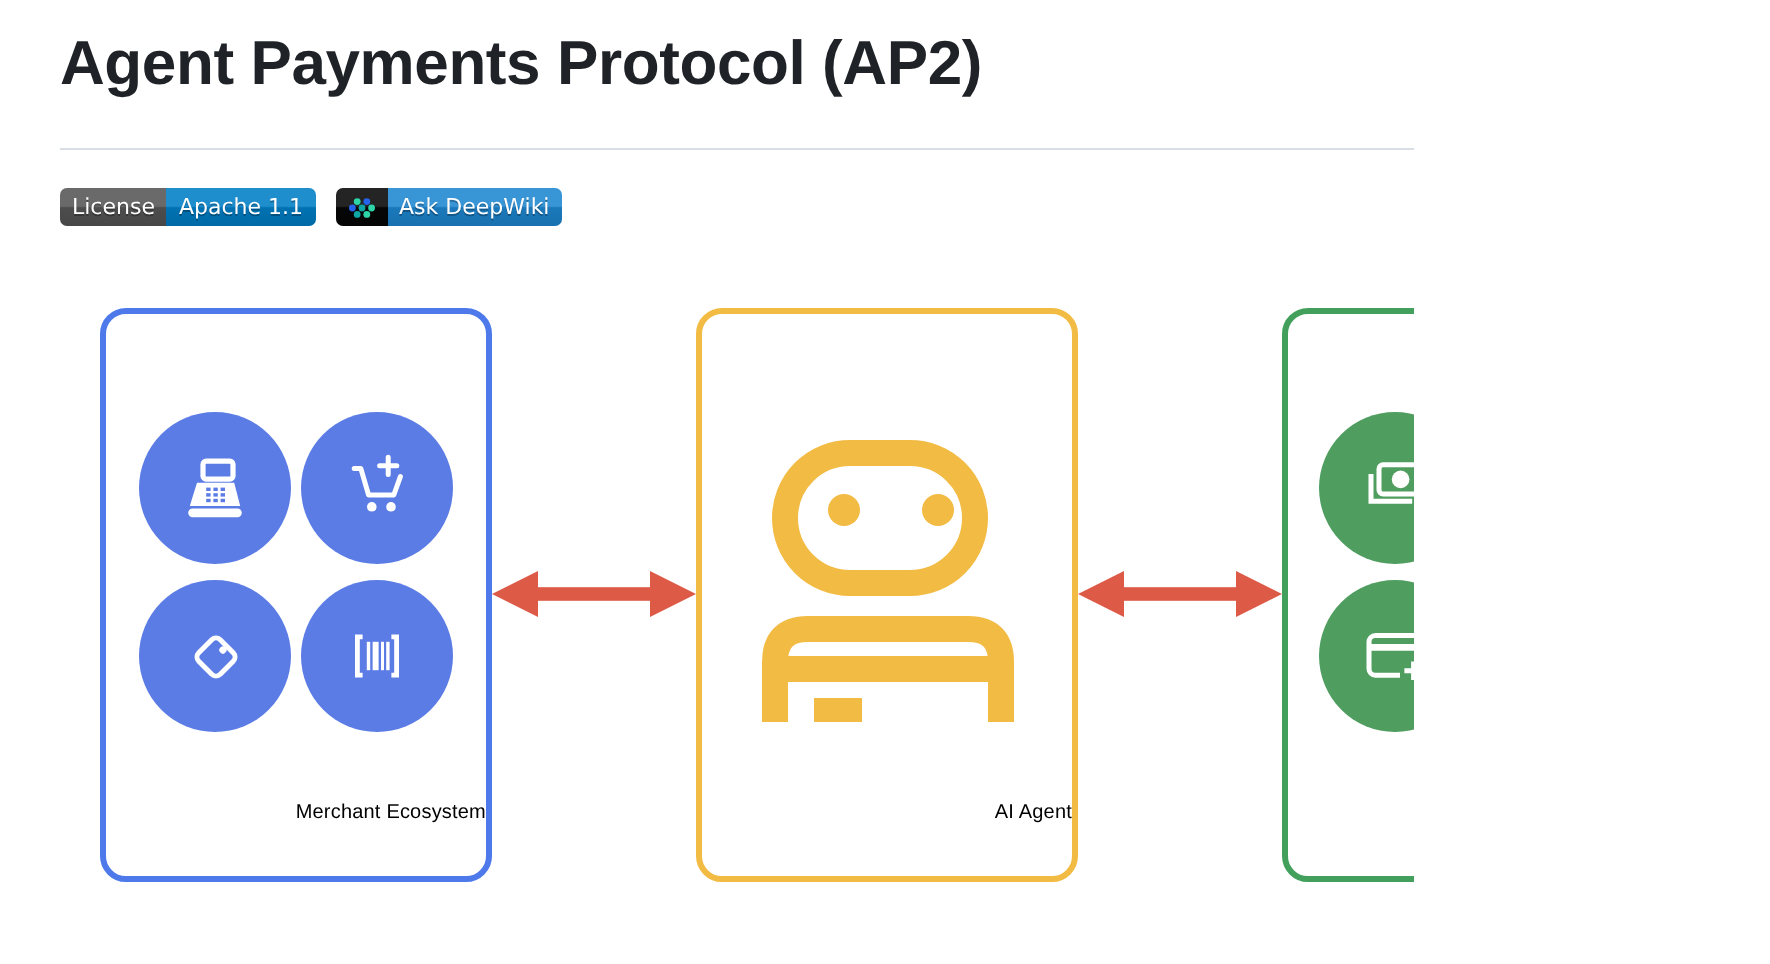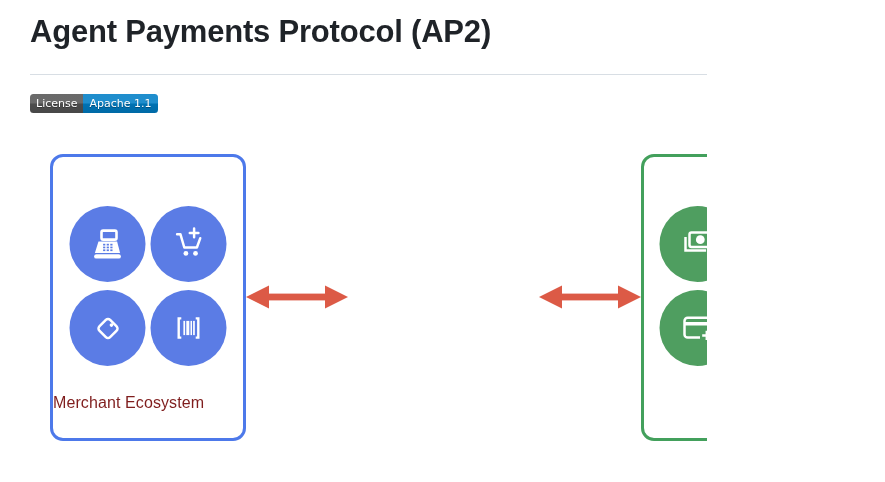--- a/index.html
+++ b/index.html
@@ -38,22 +38,22 @@
     position:absolute; top:49px; left:50%; transform:translateX(-50%);
     display:grid; grid-template-columns:76px 76px; grid-auto-rows:76px; column-gap:5px; row-gap:8px;
   }
   .circle { width:76px; height:76px; border-radius:50%; display:flex; align-items:center; justify-content:center; }
   .circle-blue  { background:var(--accent-merchant,#4d79ea); color:var(--accent-merchant,#4d79ea); }
   .circle-green { background:var(--accent-payments,#43a05c); color:var(--accent-payments,#43a05c); }
   .circle-blue  { background:#5b7ce5; }
   .circle-green { background:#4f9e60; }
 
   .box-label {
-    position:absolute; bottom:26px; left:0; width:100%; text-align:left;
-    font-size:16px; font-weight:500; color:#7f1d1d; letter-spacing:0.1px;
+    position:absolute; bottom:26px; left:0; width:100%; text-align:right;
+    font-size:10px; font-weight:500; color:#000000; letter-spacing:0.1px;
   }
 
   .robot { position:absolute; top:56px; left:50%; transform:translateX(-50%); color:var(--accent-agent,#f2bb43); }
 
   .connector { position:absolute; top:282px; width:102px; height:30px; }
   .connector-left { left:246px; }
   .connector-right { left:539px; }
   .connector svg { display:block; }
   .connector .fillpart { fill:var(--connector,#dc5a46); }
 
@@ -64,20 +64,34 @@
 
 <div class="page">
 
   <h1 class="title">Agent Payments Protocol (AP2)</h1>
   <div class="divider"></div>
 
   <div class="badges">
     <a class="badge">
       <span class="seg seg-gray">License</span>
       <span class="seg seg-blue">Apache 1.1</span>
+    </a>
+    <a class="badge">
+      <span class="seg seg-black">
+        <svg class="dw-icon" width="14" height="14" viewBox="0 0 14 14">
+          <circle cx="4.6" cy="3.8" r="1.7" fill="#2dd4a7"></circle>
+          <circle cx="9.4" cy="3.8" r="1.7" fill="#2563eb"></circle>
+          <circle cx="2.2" cy="7.0" r="1.7" fill="#2563eb"></circle>
+          <circle cx="7.0" cy="7.0" r="1.7" fill="#0ea5a5"></circle>
+          <circle cx="11.8" cy="7.0" r="1.7" fill="#2dd4a7"></circle>
+          <circle cx="4.6" cy="10.2" r="1.7" fill="#0ea5a5"></circle>
+          <circle cx="9.4" cy="10.2" r="1.7" fill="#2dd4a7"></circle>
+        </svg>
+      </span>
+      <span class="seg seg-dwblue">Ask DeepWiki</span>
     </a>
   </div>
 
   <div class="eco-box box-merchant">
     <div class="icon-grid">
       <div class="circle circle-blue">
         <svg width="40" height="40" viewBox="0 0 40 40">
           <rect x="14" y="6.6" width="15" height="9" rx="1.6" fill="none" stroke="#fff" stroke-width="2.6"></rect>
           <path d="M11 17.4 L29.6 17.4 L32.6 29 L7.4 29 Z" fill="#fff"></path>
           <g fill="#5b7ce5">
@@ -129,20 +143,31 @@
   </div>
 
   <div class="connector connector-left">
     <svg width="102" height="30" viewBox="0 0 102 30">
       <polygon class="fillpart" points="0,15 23,3.5 23,26.5"></polygon>
       <rect class="fillpart" x="19" y="11.6" width="64" height="6.8"></rect>
       <polygon class="fillpart" points="102,15 79,3.5 79,26.5"></polygon>
     </svg>
   </div>
 
+  <div class="eco-box box-agent">
+    <svg class="robot" width="130" height="148" viewBox="0 0 130 148">
+      <rect x="13.5" y="13.5" width="95" height="65" rx="32.5" fill="none" stroke="currentColor" stroke-width="13"></rect>
+      <circle cx="43" cy="42" r="8" fill="currentColor"></circle>
+      <circle cx="90" cy="42" r="8" fill="currentColor"></circle>
+      <path d="M8.5 148 L8.5 118 Q8.5 101.5 25 101.5 L105 101.5 Q121.5 101.5 121.5 118 L121.5 148" fill="none" stroke="currentColor" stroke-width="13"></path>
+      <path d="M15 121.5 H115" fill="none" stroke="currentColor" stroke-width="13"></path>
+      <rect x="28" y="136" width="24" height="12" fill="currentColor"></rect>
+    </svg>
+    <div class="box-label">AI Agent</div>
+  </div>
 
   <div class="connector connector-right">
     <svg width="102" height="30" viewBox="0 0 102 30">
       <polygon class="fillpart" points="0,15 23,3.5 23,26.5"></polygon>
       <rect class="fillpart" x="19" y="11.6" width="64" height="6.8"></rect>
       <polygon class="fillpart" points="102,15 79,3.5 79,26.5"></polygon>
     </svg>
   </div>
 
   <div class="eco-box box-payments">

